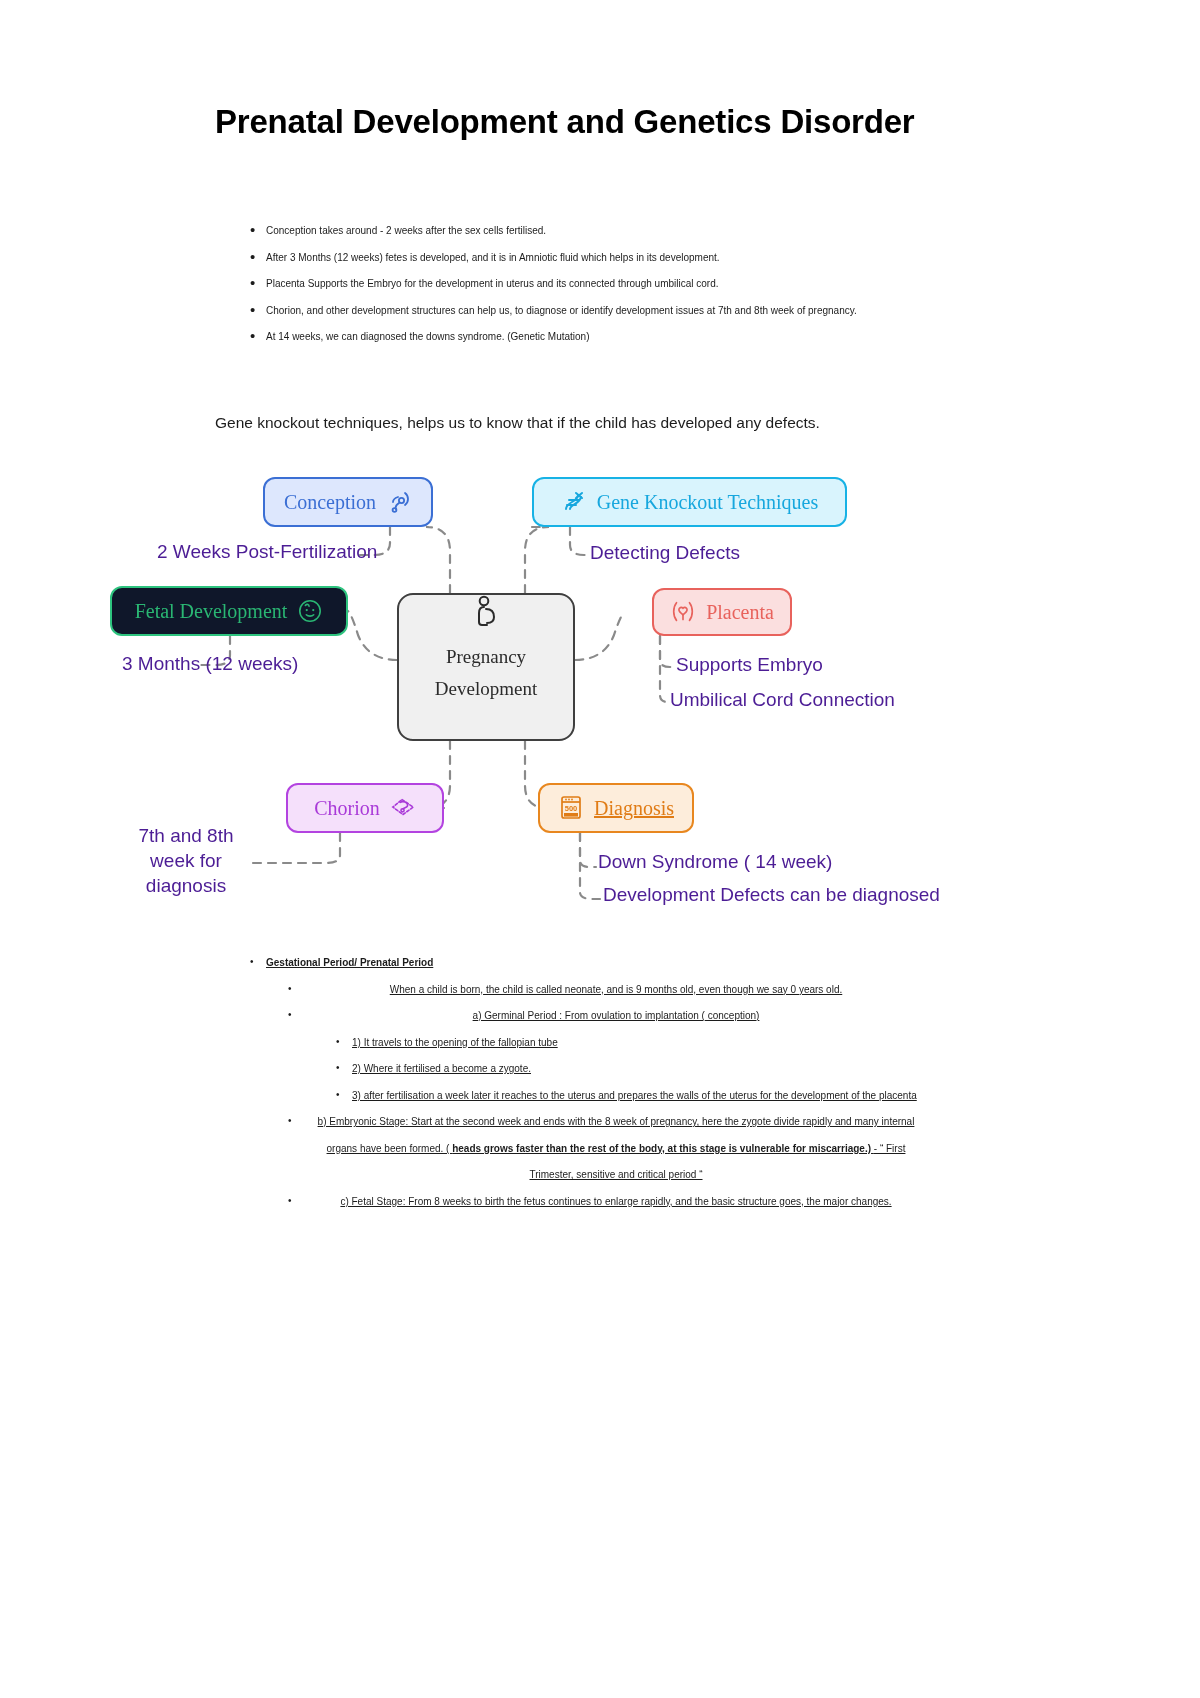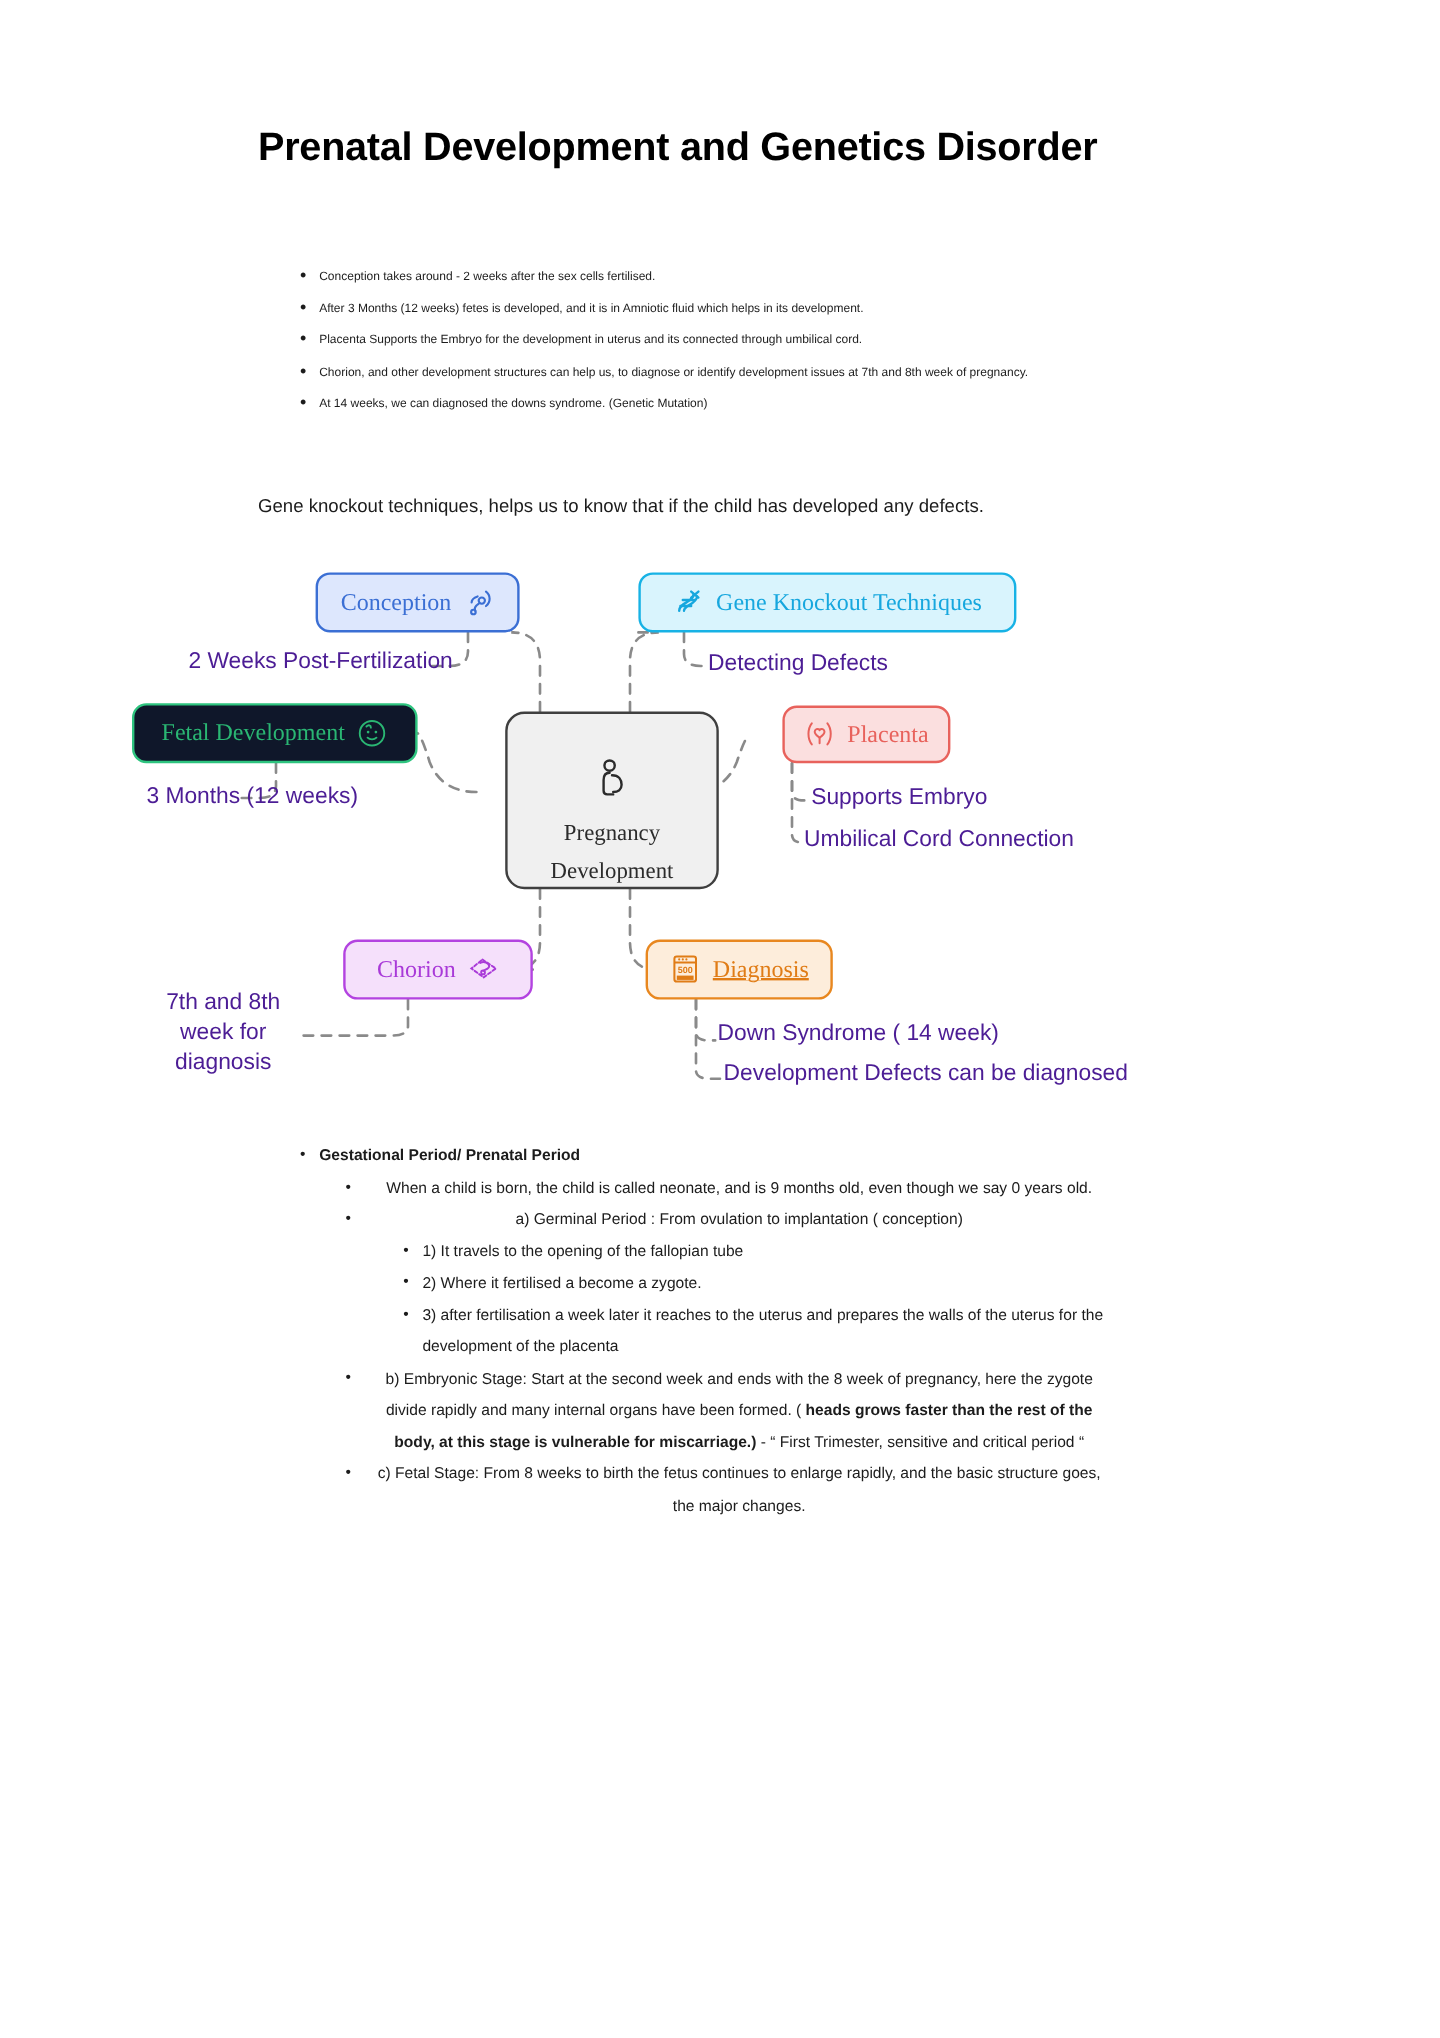--- a/index.html
+++ b/index.html
@@ -113,28 +113,27 @@
     top: 138px;
     width: 178px;
     height: 148px;
     border: 2.4px solid #3f3f3f;
     border-radius: 16px;
     background: #f0f0f0;
     box-sizing: border-box;
     display: flex;
     flex-direction: column;
     align-items: center;
-    justify-content: flex-end;
+    justify-content: flex-start;
     gap: 8px;
     font-family: "Liberation Serif", serif;
     font-size: 19px;
     line-height: 24px;
     color: #2b2b2b;
     text-align: center;
-    margin-left: 24px;
   }
 
   .node-conception {
     left: 163px; top: 22px; width: 170px; height: 50px;
     background: #dde7fd; border-color: #3b6fd4; color: #3b6fd4;
   }
   .node-gene {
     left: 432px; top: 22px; width: 315px; height: 50px;
     background: #d9f4fd; border-color: #17b2e5; color: #17a7de;
   }
@@ -173,23 +172,24 @@
   .lbl-7th       { left: 32px;  top: 368px; width: 108px; }
   .lbl-down      { left: 498px; top: 394px; }
   .lbl-devdef    { left: 503px; top: 427px; }
 
   
   .bottom {
     position: absolute;
     left: 248px;
     top: 950px;
     width: 680px;
-    font-size: 13px;
+    font-size: 10px;
     line-height: 26.5px;
     color: #1c1c1c;
+    text-decoration: underline;
   }
   .lvl1 { position: relative; padding-left: 18px; font-weight: bold; }
   .lvl1::before { content: "\2022"; position: absolute; left: 2px; top: -1px; font-weight: normal; }
   .lvl2 { position: relative; padding-left: 18px; margin-left: 38px; text-align: center; }
   .lvl2::before { content: "\2022"; position: absolute; left: 2px; top: -1px; }
   .lvl3 { position: relative; padding-left: 18px; margin-left: 86px; }
   .lvl3::before { content: "\2022"; position: absolute; left: 2px; top: -1px; }
   b { font-weight: bold; }
 </style>
 </head>

